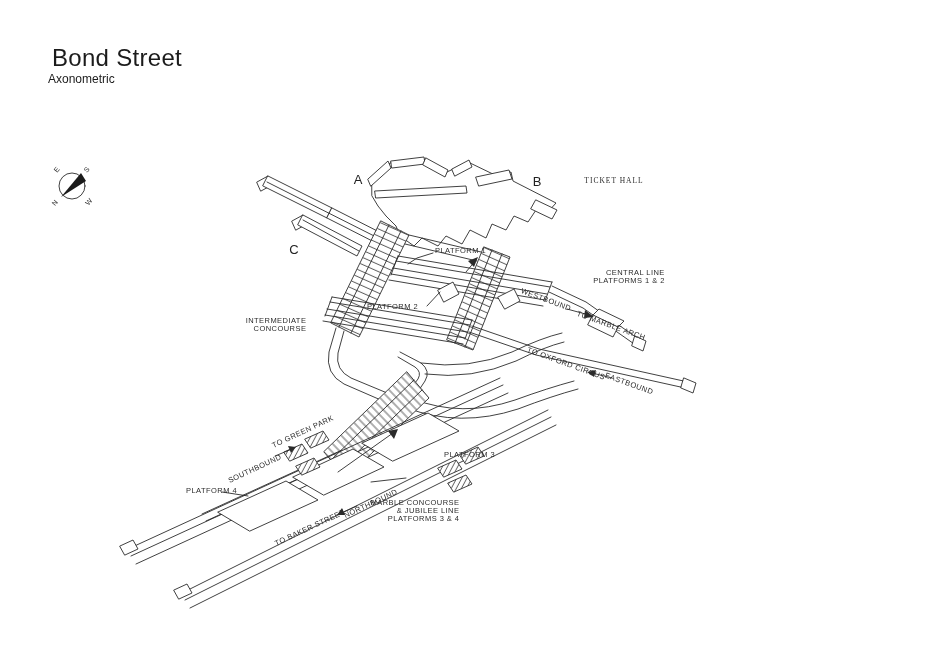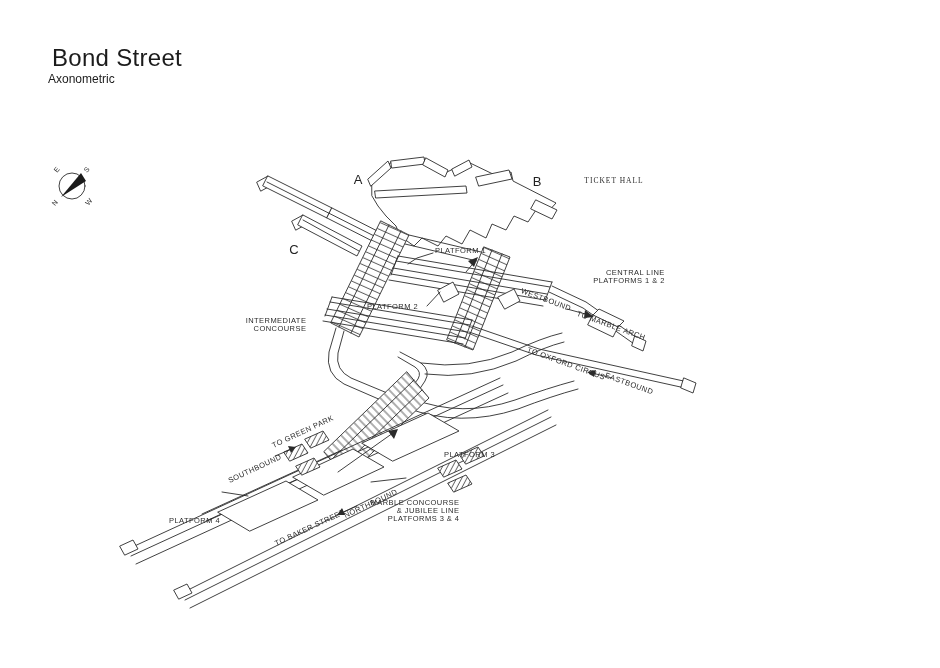--- a/index.html
+++ b/index.html
@@ -218,21 +218,21 @@
 
   <div class="lbl ctr blk" style="left:415px;top:511px;">
     <div>MARBLE CONCOURSE</div>
     <div>&amp; JUBILEE LINE</div>
     <div>PLATFORMS 3 &amp; 4</div>
   </div>
 
   <div class="lbl" style="left:435px;top:247px;">PLATFORM 1</div>
   <div class="lbl" style="left:367px;top:303px;">PLATFORM 2</div>
   <div class="lbl" style="left:408px;top:451px;margin-left:36px;">PLATFORM 3</div>
-  <div class="lbl" style="left:169px;top:487px;margin-top:30px;">PLATFORM 4</div>
+  <div class="lbl" style="left:186px;top:487px;">PLATFORM 4</div>
 
   <div class="lbl r20" style="left:546px;top:300px;">WESTBOUND</div>
   <div class="lbl r20" style="left:611px;top:326px;">TO MARBLE ARCH</div>
   <div class="lbl r20" style="left:566px;top:364px;">TO OXFORD CIRCUS</div>
   <div class="lbl r20" style="left:629px;top:384px;">EASTBOUND</div>
 
   <div class="lbl rm25" style="left:303px;top:432px;">TO GREEN PARK</div>
   <div class="lbl rm25" style="left:255px;top:469px;">SOUTHBOUND</div>
   <div class="lbl rm25" style="left:310px;top:528px;">TO BAKER STREET</div>
   <div class="lbl rm25" style="left:371px;top:504px;">NORTHBOUND</div>

